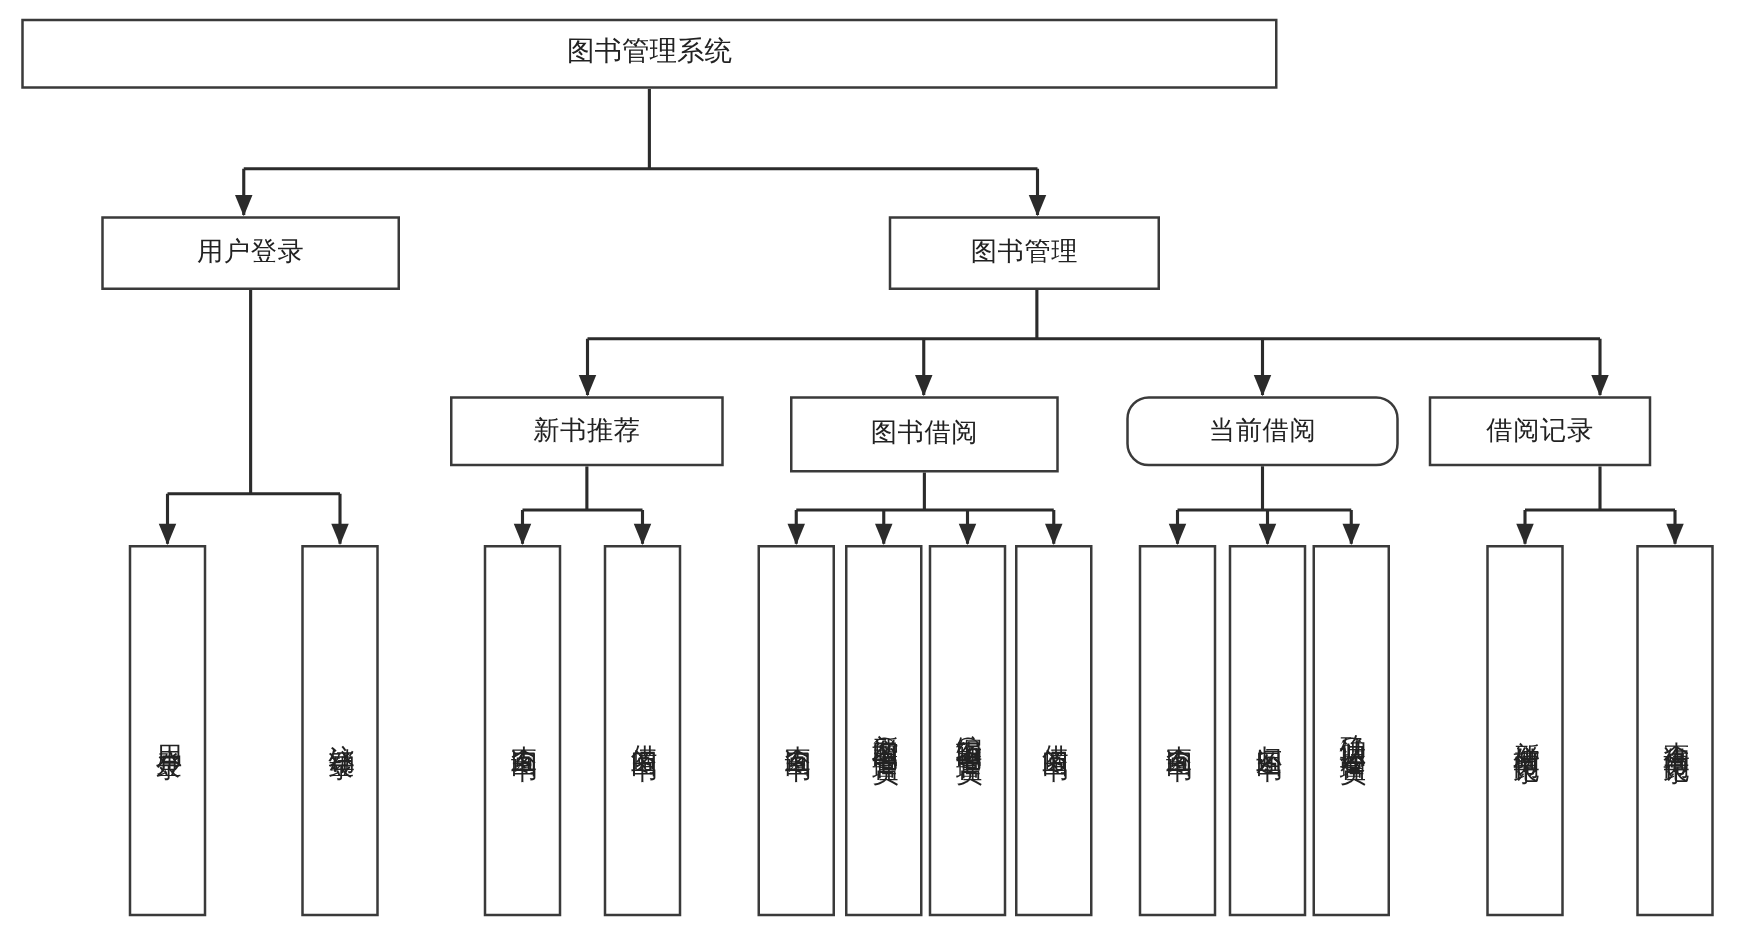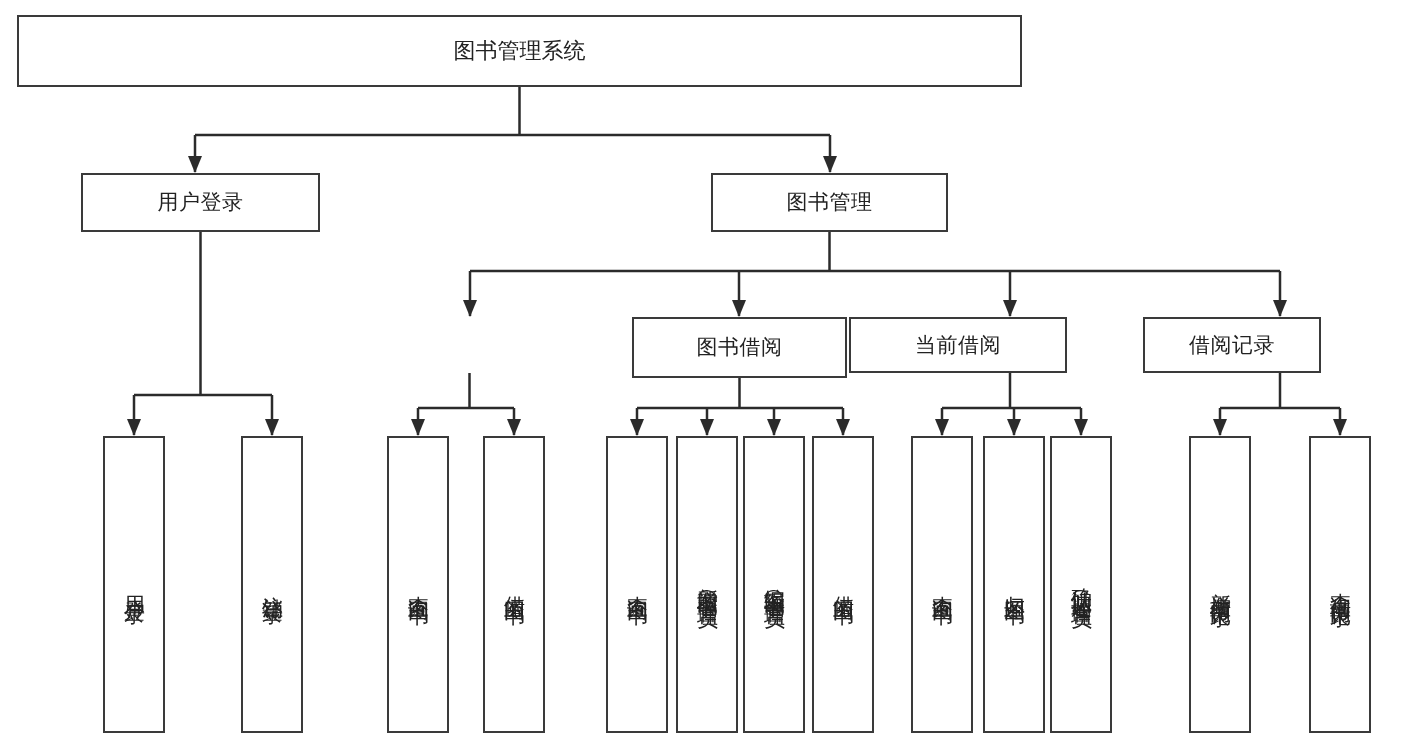--- a/index.html
+++ b/index.html
@@ -117,35 +117,38 @@
       <line x1="1081" y1="408" x2="1081" y2="435" stroke="#2b2b2b" stroke-width="2.5"></line>
       <polygon points="1074,419 1088,419 1081,436" fill="#2b2b2b"></polygon>
       <line x1="1280" y1="373" x2="1280" y2="408" stroke="#2b2b2b" stroke-width="2.5"></line>
       <line x1="1220" y1="408" x2="1340" y2="408" stroke="#2b2b2b" stroke-width="2.5"></line>
       <line x1="1220" y1="408" x2="1220" y2="435" stroke="#2b2b2b" stroke-width="2.5"></line>
       <polygon points="1213,419 1227,419 1220,436" fill="#2b2b2b"></polygon>
       <line x1="1340" y1="408" x2="1340" y2="435" stroke="#2b2b2b" stroke-width="2.5"></line>
       <polygon points="1333,419 1347,419 1340,436" fill="#2b2b2b"></polygon>
     </svg>
 
-  <div class="node root" id="n-root" style="left: 17px; top: 15px; width: 1005px; height: 72px;">
+  <div class="node root" id="n-root" style="left: 17px; top: 15px; width: 1005px; height: 56px; font-family: Liberation Mono, monospace;">
     <span>图书管理系统</span>
   </div>
 
   <div class="node h" id="n-l2-0" style="left: 81px; top: 173px; width: 239px; height: 59px;">
     <span>用户登录</span>
   </div>
-  <div class="node h" id="n-l2-1" style="left: 711px; top: 173px; width: 237px; height: 59px;">
+  <div class="node h" id="n-l2-1" style="left: 711px; top: 173px; width: 217px; height: 59px;">
     <span>图书管理</span>
   </div>
 
+  <div class="node h" id="n-l3-0" style="left: 360px; top: 317px; width: 219px; height: 56px;">
+    <span>新书推荐</span>
+  </div>
   <div class="node h" id="n-l3-1" style="left: 632px; top: 317px; width: 215px; height: 61px;">
     <span>图书借阅</span>
   </div>
-  <div class="node h" id="n-l3-2" style="left: 849px; top: 317px; width: 218px; height: 56px;">
+  <div class="node h" id="n-l3-2" style="left: 901px; top: 317px; width: 218px; height: 56px; border-radius: 18px;">
     <span>当前借阅</span>
   </div>
   <div class="node h" id="n-l3-3" style="left: 1143px; top: 317px; width: 178px; height: 56px;">
     <span>借阅记录</span>
   </div>
 
   <div class="node v" id="n-lf-0" style="left: 103px; top: 436px; width: 62px; height: 297px;">
     <span class="vtext">用户登录</span>
   </div>
   <div class="node v" id="n-lf-1" style="left: 241px; top: 436px; width: 62px; height: 297px;">

